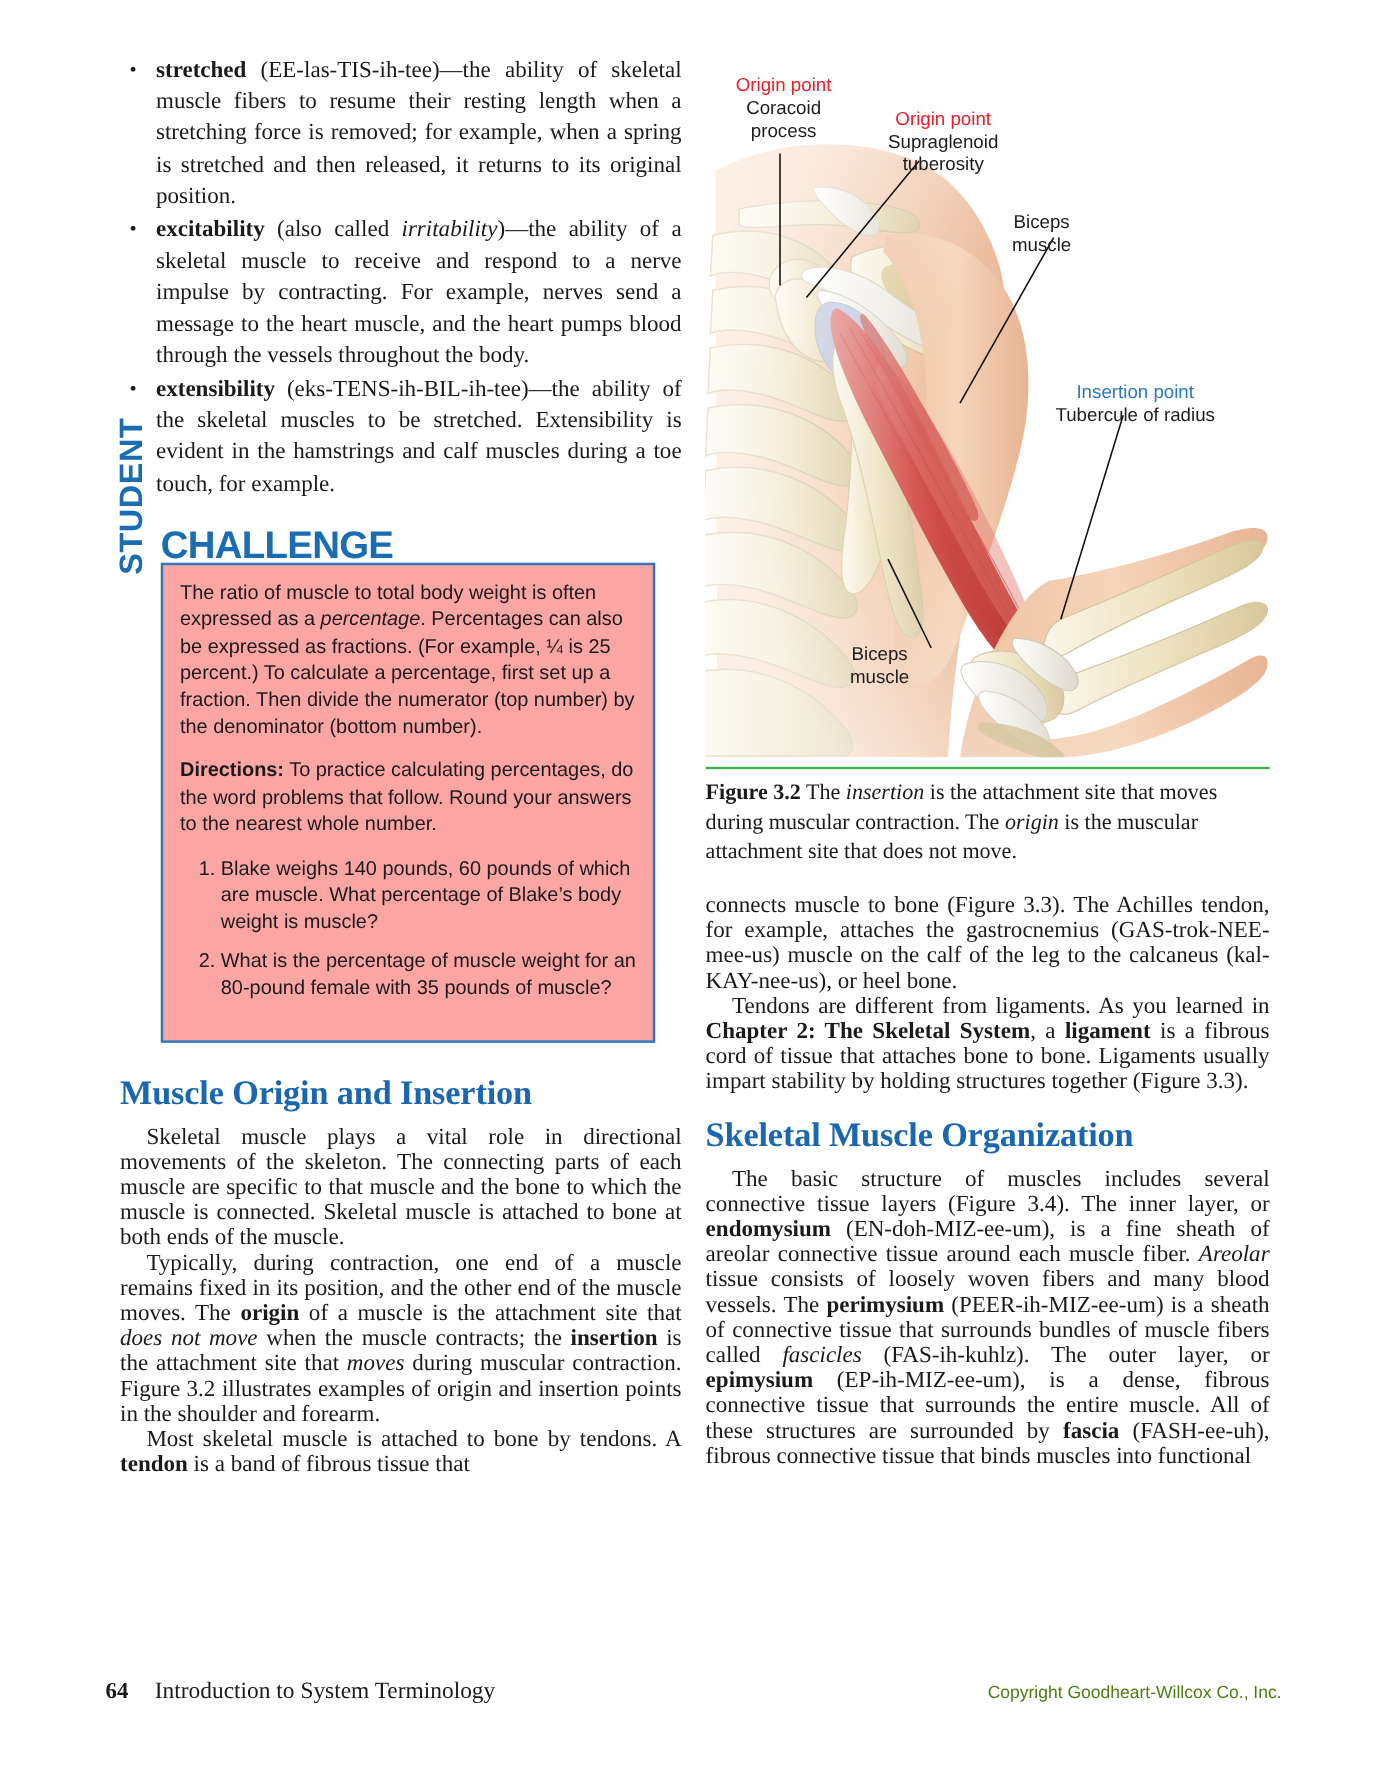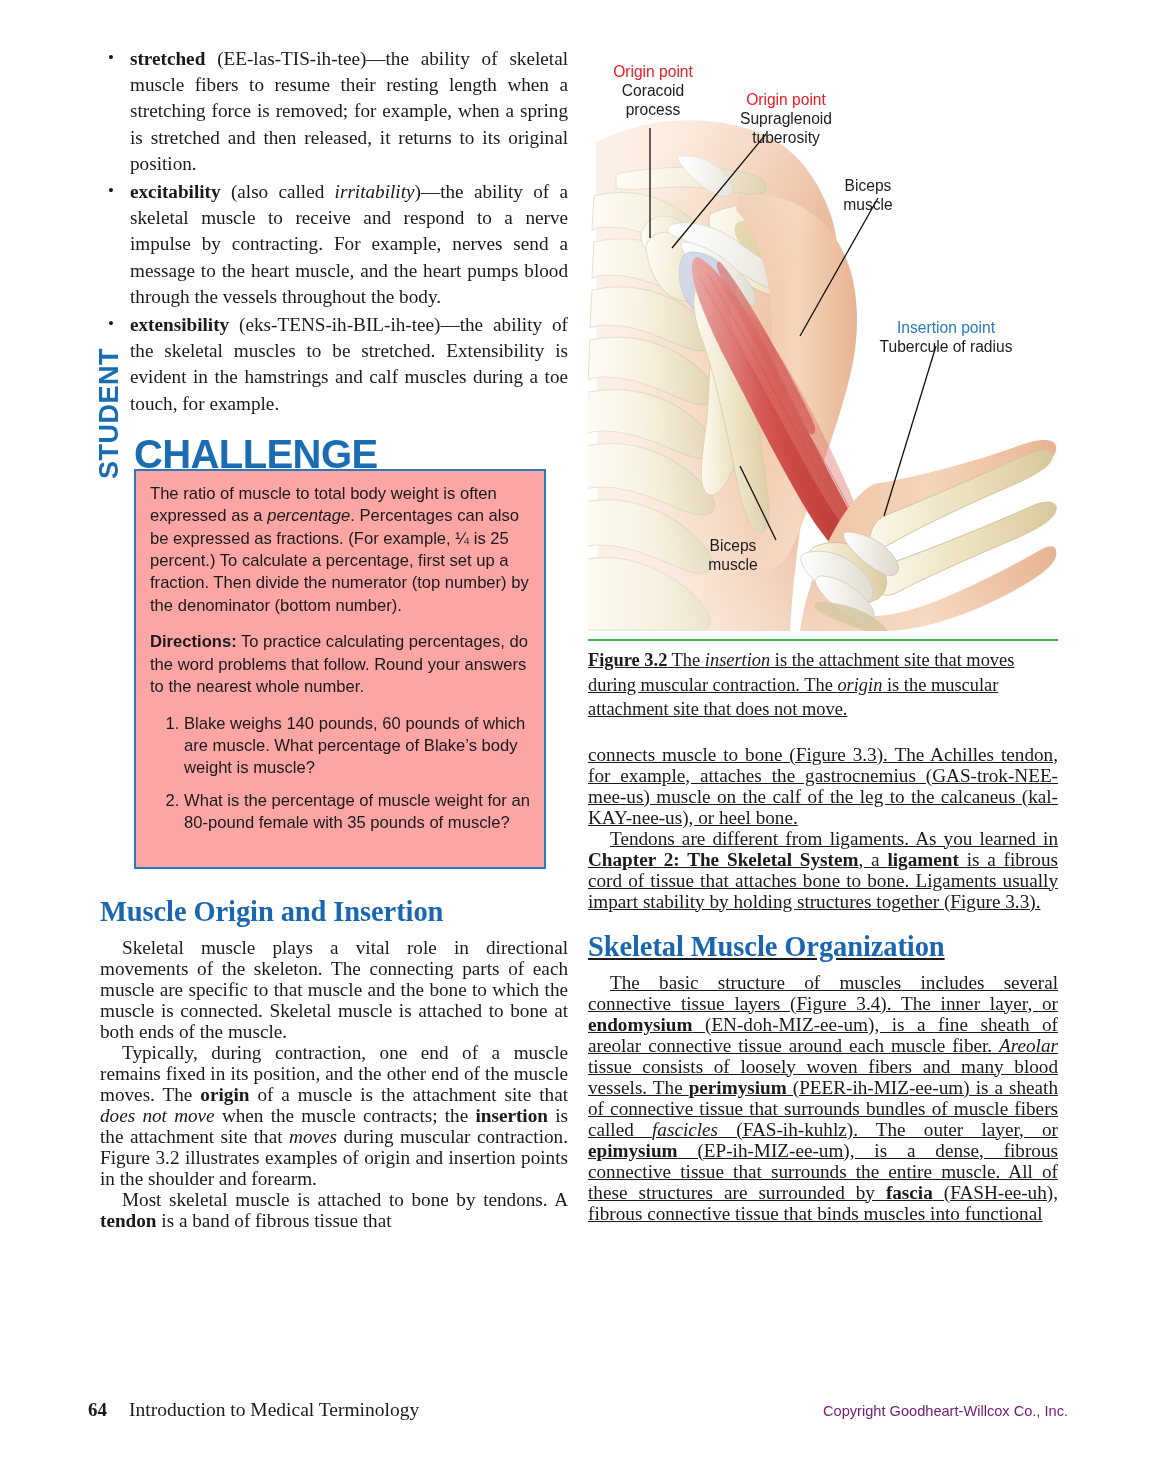--- a/index.html
+++ b/index.html
@@ -8,21 +8,21 @@
     background:#ffffff;
     font-family:"Liberation Serif", serif;
     color:#1a1a1a;
     position:relative;
     overflow:hidden;
   }
   .page { position:absolute; inset:0; }
 
   
   .col-left  { position:absolute; left:100px;  top:46px; width:468px; }
-  .col-right { position:absolute; left:588px;  top:46px; width:470px;text-decoration:underline; }
+  .col-right { position:absolute; left:588px;  top:46px; width:470px; }
 
   
   p.body {
     font-size:19.2px;
     line-height:21px;
     text-align:justify;
     margin:0;
     hyphens:none;
   }
   p.body + p.body { text-indent:22px; }
@@ -47,21 +47,21 @@
     font-size:17px;
   }
 
   
   .challenge-wrap { position:relative; margin-top:22px; height:450px; }
   .challenge-title {
     position:absolute;
     left:34px; top:0px;
     font-family:"Liberation Sans", sans-serif;
     font-weight:bold;
-    font-size:40px;
+    font-size:32px;
     letter-spacing:-0.6px;
     color:#1a6cb3;
     z-index:3;
     line-height:30px;
   }
   .student-tab {
     position:absolute;
     left:-6px; top:40px;
     width:170px;
     transform:rotate(-90deg);
@@ -143,21 +143,21 @@
   .footer .pageno {
     font-weight:bold;
     font-size:19px;
     margin-right:22px;
   }
   .footer .bookname { font-size:19.5px; }
   .footer .copyright {
     margin-left:auto;
     font-family:"Liberation Sans", sans-serif;
     font-size:14.6px;
-    color:#701a75;
+    color:#4d7c0f;
   }
 </style>
 </head>
 <body>
 
 <div class="page">
 
   <div class="col-left">
 
     <ul class="bullets">
@@ -406,17 +406,17 @@
 
     <p class="body"><span>Tendons are different from ligaments. As you learned in </span><b>Chapter 2: The Skeletal System</b><span>, a </span><b>ligament</b><span> is a fibrous cord of tissue that attaches bone to bone. Ligaments usually impart stability by holding structures together (Figure 3.3).</span></p>
 
     <h2 class="section tight">Skeletal Muscle Organization</h2>
 
     <p class="body first"><span>The basic structure of muscles includes several connective tissue layers (Figure 3.4). The inner layer, or </span><b>endomysium</b><span> (EN-doh-MIZ-ee-um), is a fine sheath of areolar connective tissue around each muscle fiber. </span><i>Areolar</i><span> tissue consists of loosely woven fibers and many blood vessels. The </span><b>perimysium</b><span> (PEER-ih-MIZ-ee-um) is a sheath of connective tissue that surrounds bundles of muscle fibers called </span><i>fascicles</i><span> (FAS-ih-kuhlz). The outer layer, or </span><b>epimysium</b><span> (EP-ih-MIZ-ee-um), is a dense, fibrous connective tissue that surrounds the entire muscle. All of these structures are surrounded by </span><b>fascia</b><span> (FASH-ee-uh), fibrous connective tissue that binds muscles into functional</span></p>
   </div>
 
   <div class="footer">
     <span class="pageno">64</span>
-    <span class="bookname">Introduction to Medical Terminology</span>
+    <span class="bookname">Introduction to System Terminology</span>
     <span class="copyright">Copyright Goodheart-Willcox Co., Inc.</span>
   </div>
 
 </div>
 
 </body></html>

